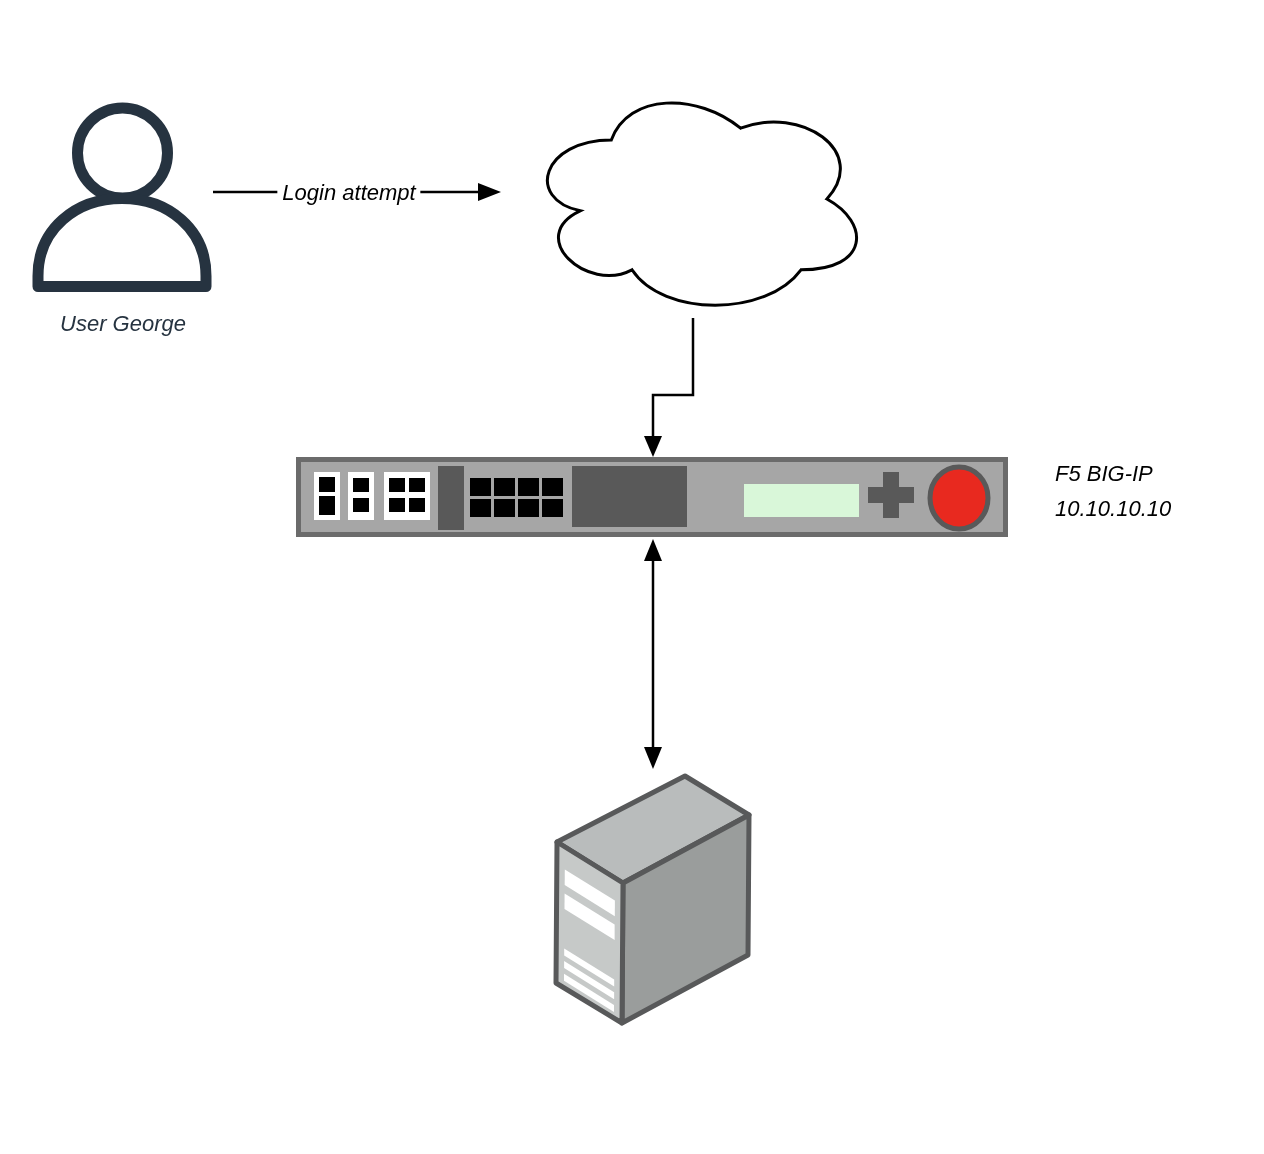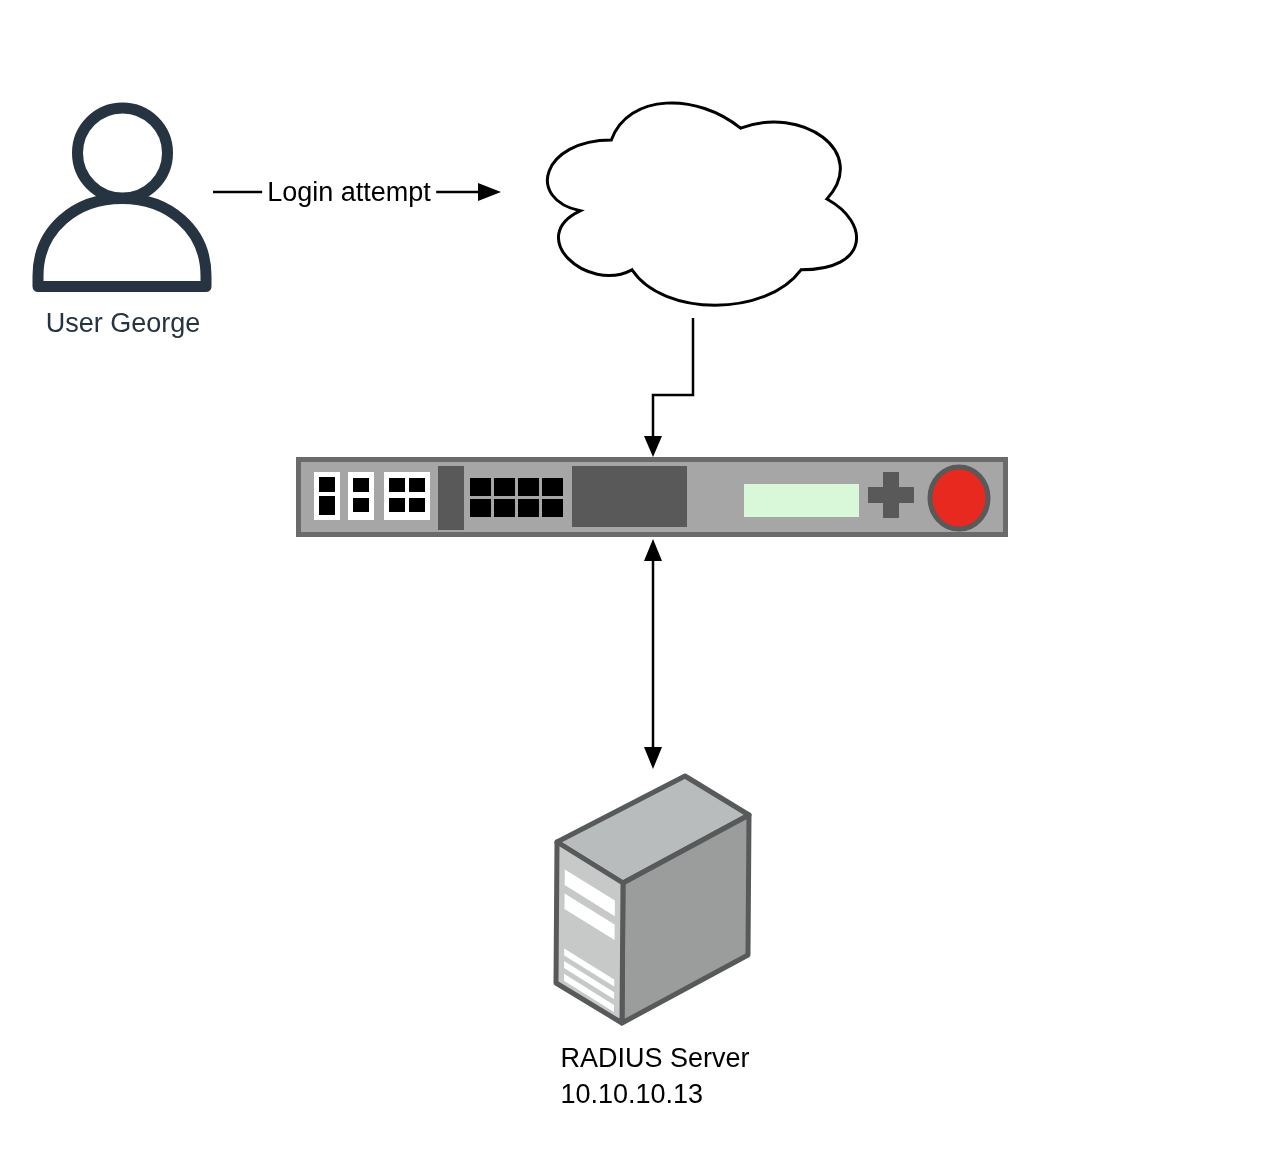--- a/index.html
+++ b/index.html
@@ -8,31 +8,32 @@
     position: relative;
     width: 1264px;
     height: 1154px;
     background: #ffffff;
     font-family: "Liberation Sans", "DejaVu Sans", sans-serif;
     overflow: hidden;
   }
   svg.layer { position: absolute; left: 0; top: 0; }
   .label {
     position: absolute;
-    font-size: 27px;
+    font-size: 22px;
     color: #000000;
     white-space: nowrap;
     line-height: 35px;
+    font-style: italic;
   }
   .on-line {
     background: #ffffff;
     padding: 0 5px;
     transform: translate(-50%, -50%);
   }
-  .center-x { transform: translateX(-50%); text-align: left; }
+  .center-x { transform: translateX(-50%); text-align: right; }
   .user-label { color: #263340; }
   .node-caption div { line-height: 36px; }
 </style>
 </head>
 <body>
 
 <div class="canvas">
 
   <svg class="layer" width="1264" height="1154" viewBox="0 0 1264 1154">
 
@@ -113,20 +114,20 @@
         <polygon points="564.1,961.1 614.1,992.2 614.1,999.2 564.1,968.1"></polygon>
         <polygon points="564.0,973.8 614.0,1004.9 614.0,1011.9 564.0,980.8"></polygon>
       </g>
     </g>
   </svg>
 
   <div class="label user-label center-x" style="left:123px; top:306px;">User George</div>
 
   <div class="label on-line" style="left:349px; top:192px;">Login attempt</div>
 
+  <div class="label" style="left:1055px; top:456px;">
+    <div>F5 BIG-IP</div>
+    <div>10.10.10.10</div>
+  </div>
 
 
-  <div class="label center-x node-caption" style="left:655px; top:1040px;">
-    <div>RADIUS Server</div>
-    <div>10.10.10.13</div>
-  </div>
 
 </div>
 
 </body></html>

